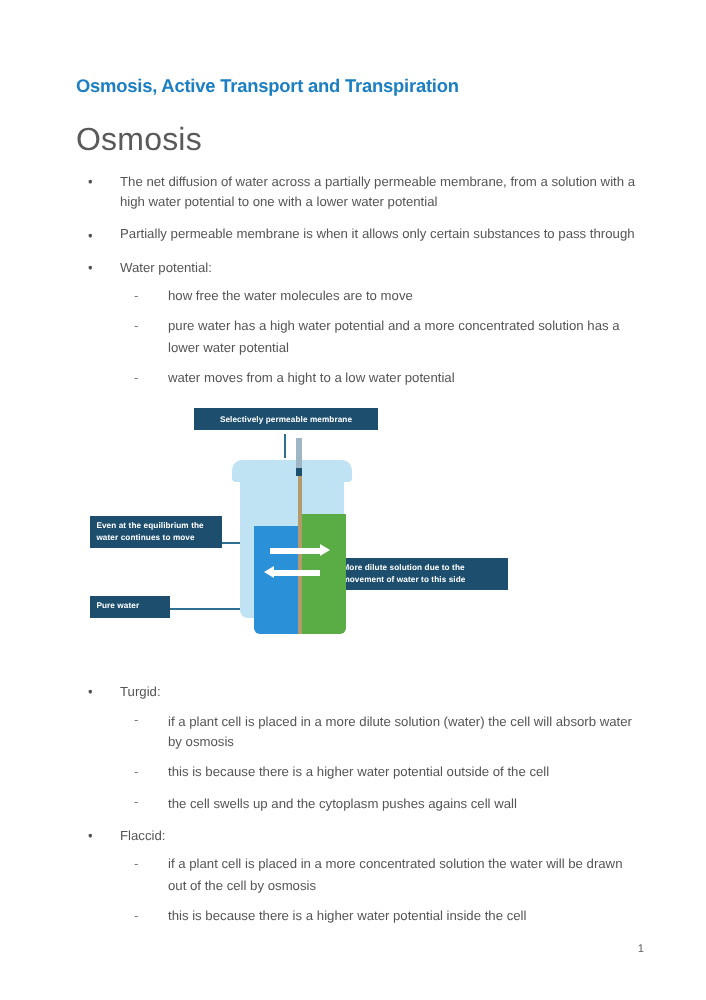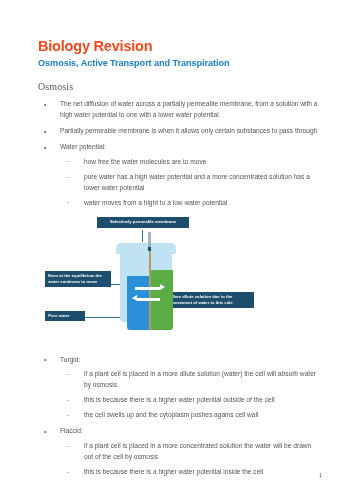--- a/index.html
+++ b/index.html
@@ -42,26 +42,25 @@
   }
   .doc-subtitle {
     font-size: 9.2px;
     font-weight: bold;
     color: #1b7fc2;
     letter-spacing: -0.1px;
     line-height: 1.15;
     margin: 0 0 13px 0;
   }
   .section-heading {
-    font-size: 10px;
+    font-size: 16px;
     font-weight: normal;
     color: #5a5a5a;
     margin: 0 0 7px 0;
     letter-spacing: 0.1px;
-    font-family: Liberation Serif, serif;
   }
 
   
   ul.lvl1 {
     list-style: none;
     margin: 0;
     padding: 0;
   }
   ul.lvl1 > li {
     position: relative;
@@ -263,21 +262,20 @@
     color: #606060;
   }
 </style>
 </head>
 <body>
 
 <div class="page">
 
   <div class="content">
 
-    <h1 class="doc-title">Biology Revision</h1>
     <h2 class="doc-subtitle">Osmosis, Active Transport and Transpiration</h2>
 
     <h3 class="section-heading">Osmosis</h3>
     <ul class="lvl1">
       <li>
         <span class="bullet">•</span>
         <span class="btext">The net diffusion of water across a partially permeable membrane, from a solution with a high water potential to one with a lower water potential</span>
       </li>
       <li>
         <span class="bullet">•</span>

